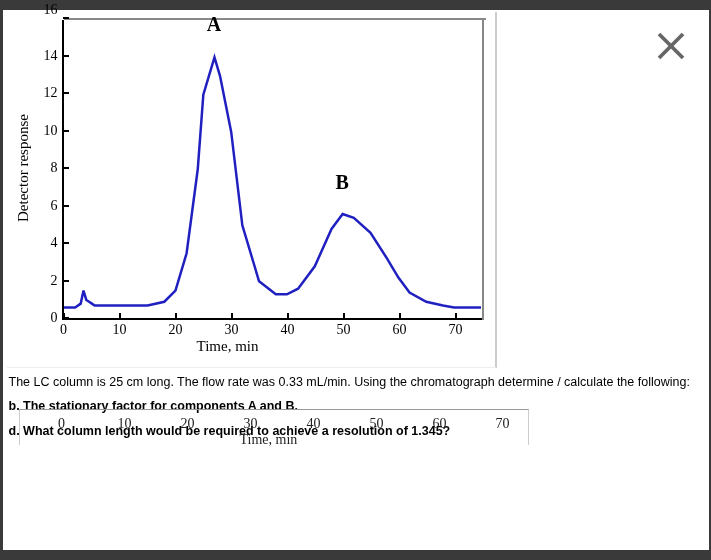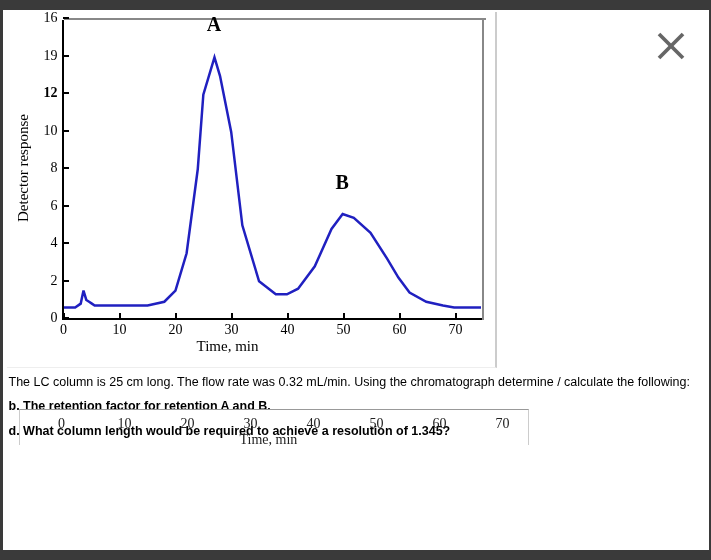--- a/index.html
+++ b/index.html
@@ -56,25 +56,25 @@
           <div class="ytick" style="bottom: 37.5px;">2</div>
           <div class="ytickline" style="bottom: 36.5px;"></div>
           <div class="ytick" style="bottom: 75px;">4</div>
           <div class="ytickline" style="bottom: 74px;"></div>
           <div class="ytick" style="bottom: 112.5px;">6</div>
           <div class="ytickline" style="bottom: 111.5px;"></div>
           <div class="ytick" style="bottom: 150px;">8</div>
           <div class="ytickline" style="bottom: 149px;"></div>
           <div class="ytick" style="bottom: 187.5px;">10</div>
           <div class="ytickline" style="bottom: 186.5px;"></div>
-          <div class="ytick" style="bottom: 225px; font-weight: bold;">12</div>
+          <div class="ytick" style="bottom: 225px;">12</div>
           <div class="ytickline" style="bottom: 224px;"></div>
-          <div class="ytick" style="bottom: 262.5px;">19</div>
+          <div class="ytick" style="bottom: 262.5px;">14</div>
           <div class="ytickline" style="bottom: 261.5px;"></div>
-          <div class="ytick" style="bottom: 300px;">16</div>
+          <div class="ytick" style="bottom: 308px;">16</div>
           <div class="ytickline" style="bottom: 299px;"></div>
           <div class="xtick" style="left: 0px;">0</div>
           <div class="xtickline" style="left: -1px;"></div>
           <div class="xtick" style="left: 56px;">10</div>
           <div class="xtickline" style="left: 55px;"></div>
           <div class="xtick" style="left: 112px;">20</div>
           <div class="xtickline" style="left: 111px;"></div>
           <div class="xtick" style="left: 168px;">30</div>
           <div class="xtickline" style="left: 167px;"></div>
           <div class="xtick" style="left: 224px;">40</div>
@@ -83,22 +83,22 @@
           <div class="xtickline" style="left: 279px;"></div>
           <div class="xtick" style="left: 336px;">60</div>
           <div class="xtickline" style="left: 335px;"></div>
           <div class="xtick" style="left: 392px;">70</div>
           <div class="xtickline" style="left: 391px;"></div>
         </div>
     </div>
   </div>
 
   <div class="text-content">
-    <p>The LC column is 25 cm long. The flow rate was 0.32 mL/min. Using the chromatograph determine / calculate the following:</p>
-    <p class="q">b. The retention factor for retention A and B.</p>
+    <p>The LC column is 25 cm long. The flow rate was 0.33 mL/min. Using the chromatograph determine / calculate the following:</p>
+    <p class="q">b. The stationary factor for components A and B.</p>
     <p class="q">d. What column length would be required to achieve a resolution of 1.345?</p>
     <div class="faded-axis">
       <span style="left:42px">0</span>
       <span style="left:105px">10</span>
       <span style="left:168px">20</span>
       <span style="left:231px">30</span>
       <span style="left:294px">40</span>
       <span style="left:357px">50</span>
       <span style="left:420px">60</span>
       <span style="left:483px">70</span>

